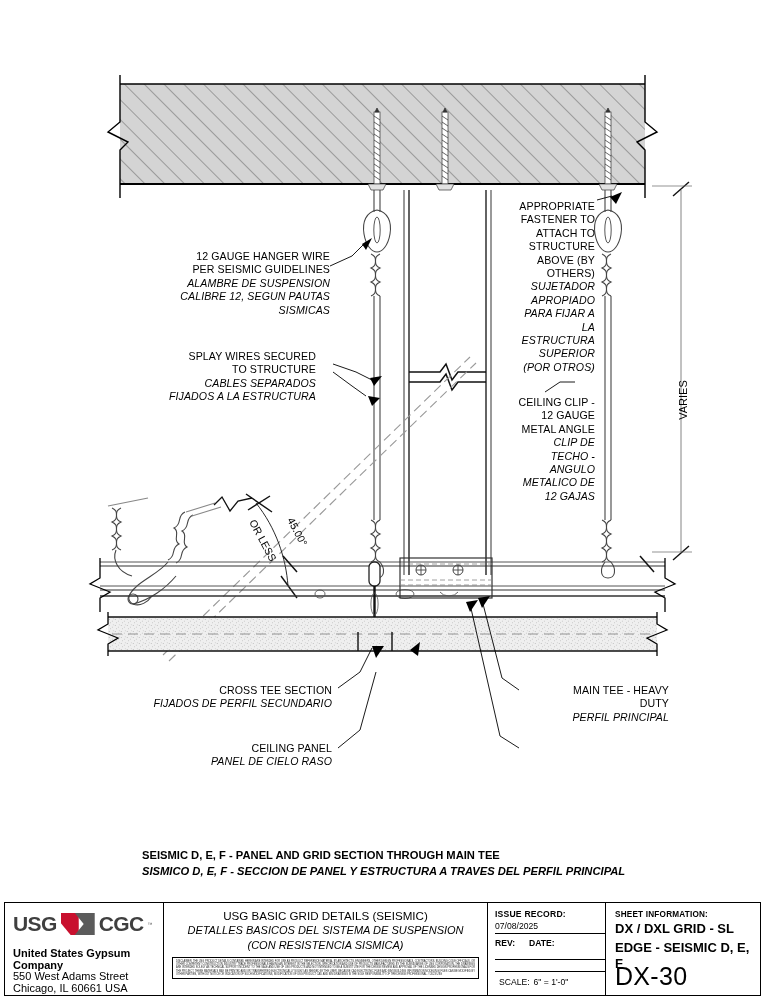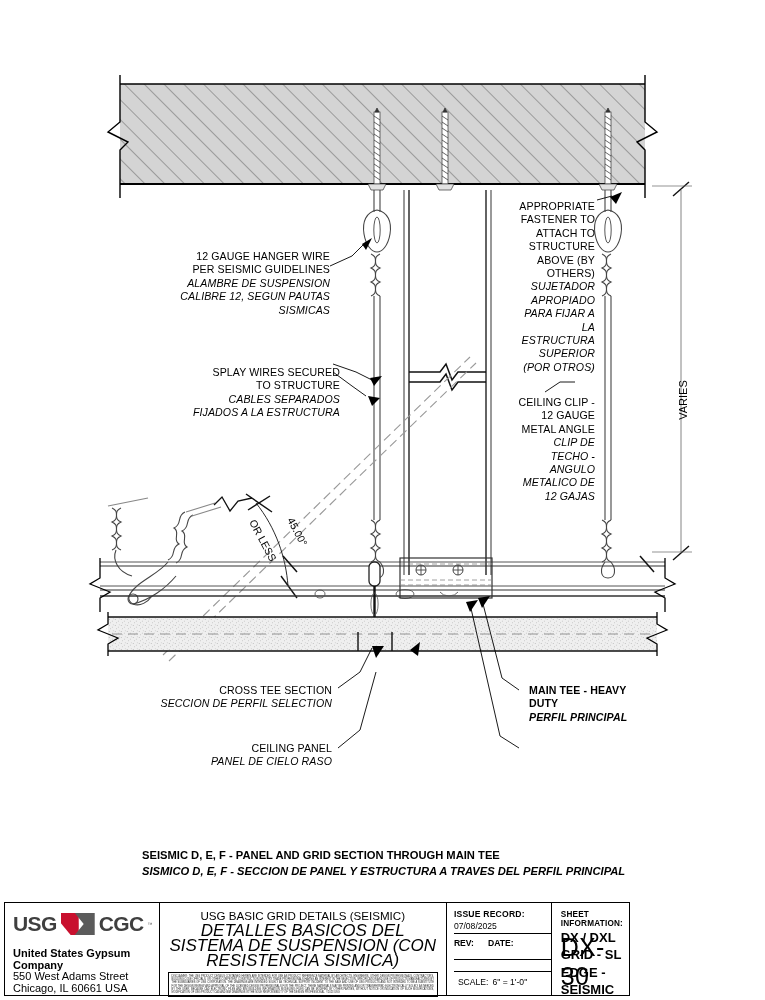--- a/index.html
+++ b/index.html
@@ -8,32 +8,32 @@
     font-family:"Liberation Sans",sans-serif;color:#000;
   }
   
   #drawing{position:absolute;left:0;top:0;width:765px;height:898px;}
   #drawing svg{display:block;}
 
   .lbl{position:absolute;font-size:10.6px;line-height:13.4px;letter-spacing:.1px;}
   .lbl .en{font-style:normal;}
   .lbl .es{font-style:italic;}
   .ta-r{text-align:right;}
-  .ta-l{text-align:left;font-weight:bold;}
+  .ta-l{text-align:right;}
 
   
   #caption{
     position:absolute;left:142px;top:848px;width:520px;
     font-size:11.2px;font-weight:bold;line-height:15.5px;
   }
   #caption .es{font-style:italic;}
 
   
   #titleblock{
-    position:absolute;left:4px;top:902px;width:626px;height:94px;
+    position:absolute;left:4px;top:902px;width:757px;height:94px;
     border:1.4px solid #000;box-sizing:border-box;display:flex;
   }
   .tb-cell{box-sizing:border-box;position:relative;}
   .tb-sep{border-right:1.4px solid #000;}
 
   
   #tb-logo{width:159px;padding:8px 6px 4px 8px;}
   .logo-row{display:flex;align-items:center;gap:4px;height:26px;}
   .logo-word{font-size:21px;font-weight:bold;letter-spacing:-0.6px;color:#3f3f3f;}
   .logo-mark{position:relative;width:34px;height:22px;}
@@ -45,21 +45,21 @@
     position:absolute;left:14px;top:0;width:20px;height:22px;background:#5b5b5b;
     clip-path:polygon(0 0,100% 0,100% 100%,0 100%,45% 50%);
   }
   .logo-tm{font-size:5px;vertical-align:super;color:#5b5b5b;}
   #addr{margin-top:11px;font-size:11px;line-height:11.6px;}
   #addr .b{font-weight:bold;}
 
   
   #tb-title{width:324px;padding:5px 8px 3px 8px;text-align:center;}
   #tb-title .t-en{font-size:11.6px;line-height:15px;}
-  #tb-title .t-es{font-size:17px;font-style:italic;line-height:15px;}
+  #tb-title .t-es{font-size:11px;font-style:italic;line-height:15px;}
   #disclaimer{
     margin-top:4px;border:0.8px solid #000;padding:2px 3px;
     font-size:2.55px;line-height:3.2px;text-align:justify;color:#1a1a1a;
   }
 
   
   #tb-issue{width:118px;padding:6px 0 4px 7px;font-size:8.6px;}
   #tb-issue .hd{font-weight:bold;font-size:8.6px;letter-spacing:.2px;}
   #tb-issue .date{font-size:8.6px;padding:2px 0 2px 0;border-bottom:0.9px solid #000;}
   #tb-issue .revrow{font-weight:bold;padding-top:4px;display:flex;gap:14px;}
@@ -300,21 +300,21 @@
   </svg>
 
   <div class="lbl ta-r" style="left:130px;top:250px;width:200px;">
     <div class="en" style="white-space:pre-line;">12 GAUGE HANGER WIRE
 PER SEISMIC GUIDELINES</div>
     <div class="es" style="white-space:pre-line;">ALAMBRE DE SUSPENSION
 CALIBRE 12, SEGUN PAUTAS
 SISMICAS</div>
   </div>
 
-  <div class="lbl ta-r" style="left:140px;top:350px;width:200px;margin-top:16px;">
+  <div class="lbl ta-r" style="left:116px;top:350px;width:200px;">
     <div class="en" style="white-space:pre-line;">SPLAY WIRES SECURED
 TO STRUCTURE</div>
     <div class="es" style="white-space:pre-line;">CABLES SEPARADOS
 FIJADOS A LA ESTRUCTURA</div>
   </div>
 
   <div class="lbl ta-r" style="left:480px;top:200px;width:115px;">
     <div class="en" style="white-space:pre-line;">APPROPRIATE
 FASTENER TO
 ATTACH TO
@@ -336,21 +336,21 @@
 METAL ANGLE</div>
     <div class="es" style="white-space:pre-line;font-style:italic;">CLIP DE
 TECHO -
 ANGULO
 METALICO DE
 12 GAJAS</div>
   </div>
 
   <div class="lbl ta-r" style="left:110px;top:684px;width:222px;">
     <div class="en" style="white-space:pre-line;">CROSS TEE SECTION</div>
-    <div class="es" style="white-space:pre-line;">SECCION DE PERFIL SELECTION</div>
+    <div class="es" style="white-space:pre-line;">FIJADOS DE PERFIL SECUNDARIO</div>
   </div>
 
   <div class="lbl ta-r" style="left:110px;top:742px;width:222px;">
     <div class="en" style="white-space:pre-line;">CEILING PANEL</div>
     <div class="es" style="white-space:pre-line;">PANEL DE CIELO RASO</div>
   </div>
 
   <div class="lbl ta-l" style="left:529px;top:684px;width:140px;">
     <div class="en" style="white-space:pre-line;">MAIN TEE - HEAVY
 DUTY</div>

